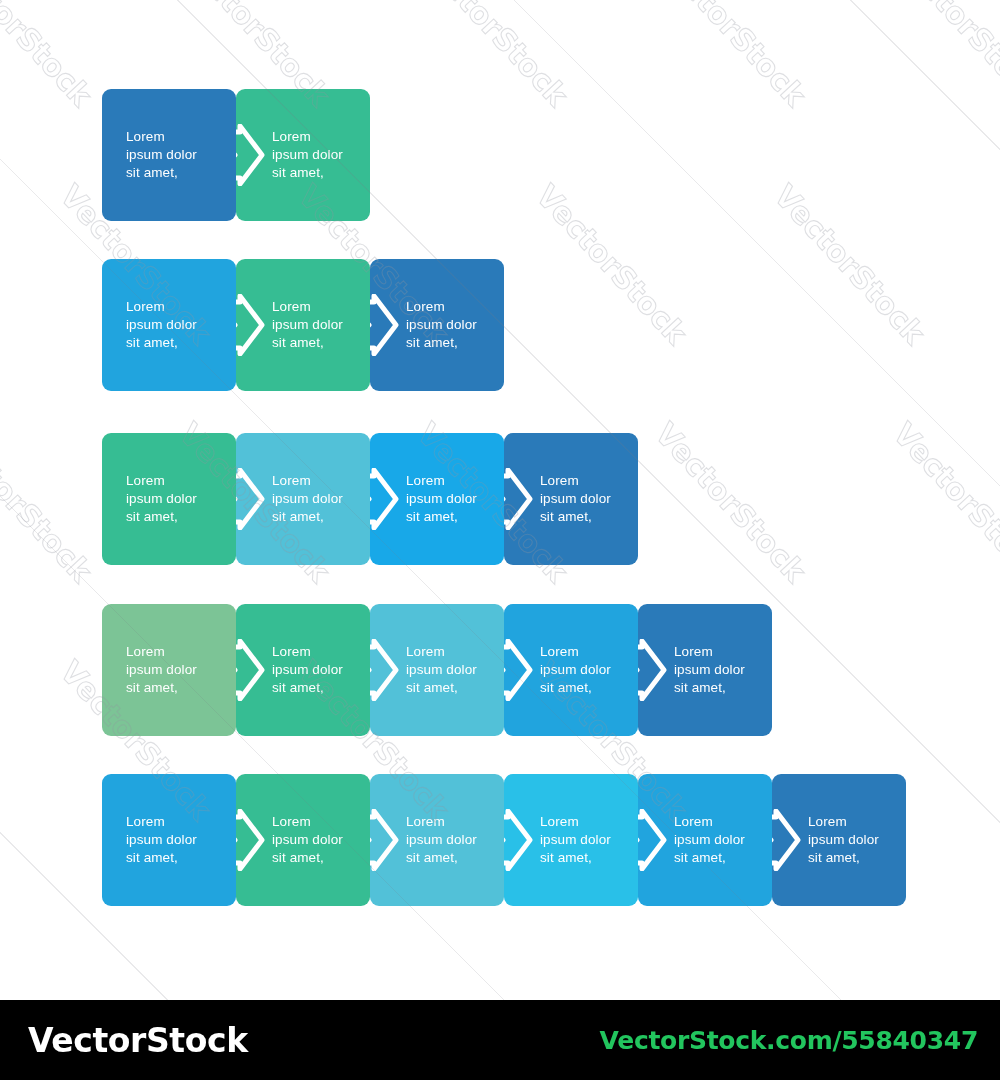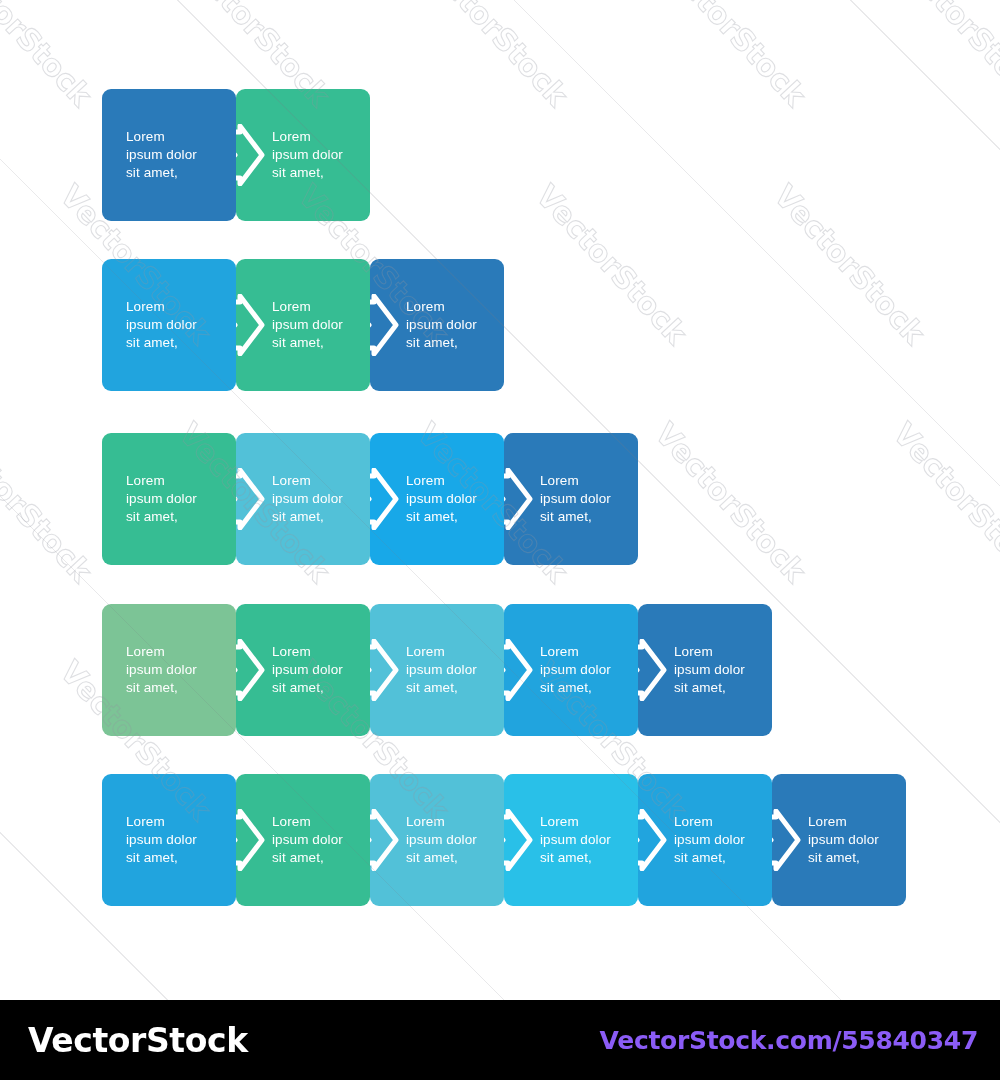--- a/index.html
+++ b/index.html
@@ -133,21 +133,21 @@
     font-weight: 700;
     font-size: 33px;
     letter-spacing: -0.4px;
     white-space: nowrap;
   }
   #footer-url {
     position: absolute;
     right: 22px;
     top: 50%;
     transform: translateY(-50%);
-    color: #8b5cf6;
+    color: #22c55e;
     font-family: "DejaVu Sans", sans-serif;
     font-weight: 700;
     font-size: 25px;
     letter-spacing: -0.3px;
     white-space: nowrap;
   }
 </style>
 </head>
 <body>
 

